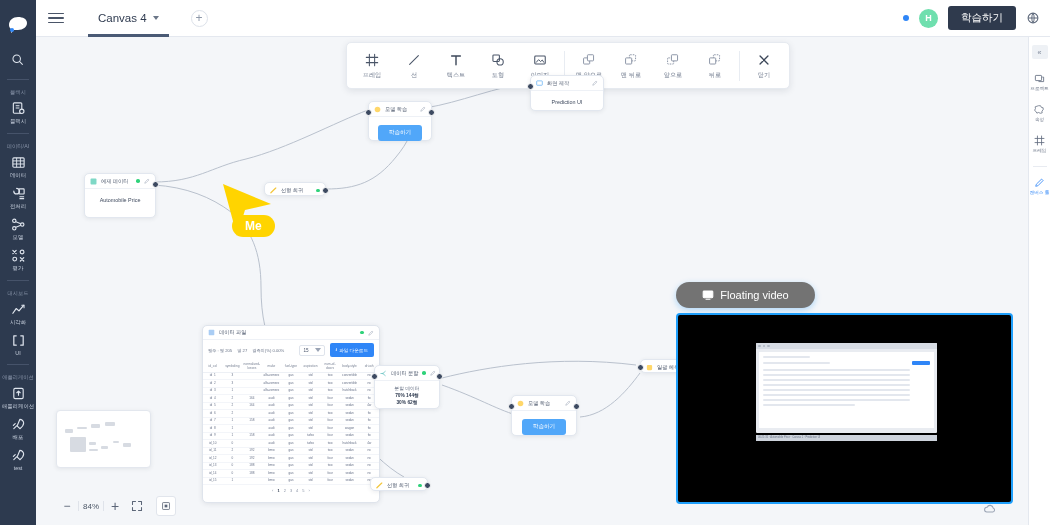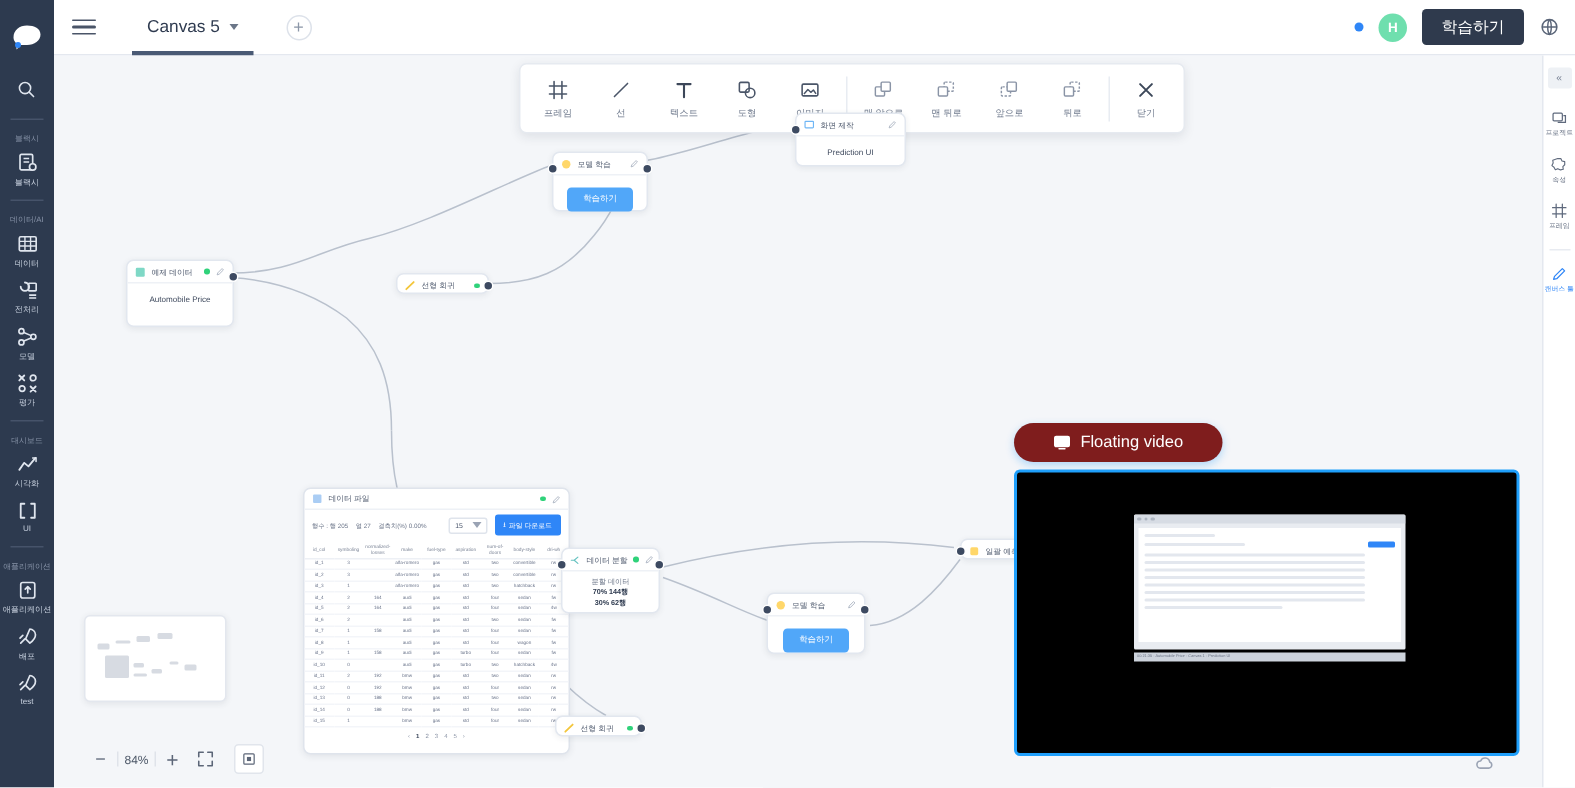--- a/index.html
+++ b/index.html
@@ -169,21 +169,21 @@
   table.grid td {
     font-size: 3.1px; color: #69738a; padding: 1.4px 1px; text-align: center;
     border-bottom: 1px solid #f3f5f9; line-height: 1.2; word-break: break-word;
   }
   .tn-pager { display:flex; align-items:center; justify-content:center; gap:4px; padding:3px 0; font-size:4px; color:#8a93a5; }
   .tn-pager .pg.active { color:#2f3b50; font-weight:bold; }
 
   
   .fv-btn {
     position: absolute; left: 640px; top: 245px; width: 139px; height: 26px;
-    background: #7f1d1d; color:#fff; border-radius: 13px; display:flex; align-items:center;
+    background: #737373; color:#fff; border-radius: 13px; display:flex; align-items:center;
     justify-content:center; gap:6px; font-size: 11px; cursor:pointer;
     box-shadow: 0 2px 6px rgba(10,139,246,.3);
   }
   .fv-btn svg { width: 12px; height: 12px; display:block; }
   .fv-panel {
     position: absolute; left: 640px; top: 276px; width: 337px; height: 191px;
     background: #000; border: 2px solid #1f9ffb; border-radius: 4px; overflow: hidden;
   }
   .fv-inner {
     position: absolute; left: 78px; top: 28px; width: 181px; height: 90px;
@@ -374,21 +374,21 @@
   <div class="main">
 
     <div class="topbar">
       <div class="hamburger">
         <span></span>
           <span></span>
           <span></span>
       </div>
       <div class="tabs">
         <div class="tab active">
-          <span>Canvas 5</span>
+          <span>Canvas 4</span>
           <span class="caret"></span>
         </div>
         <div class="addtab">+</div>
       </div>
       <div class="topright">
         <span class="presence-dot"></span>
         <span class="avatar">H</span>
         <span class="share-btn">학습하기</span>
         <span class="globe">
           <svg viewBox="0 0 16 16">
@@ -583,20 +583,28 @@
                 </svg>
               </span>
           </span>
         </div>
         <div class="node-body">
           <span class="node-text">Prediction UI</span>
         </div>
         <span class="port in head-in"></span>
       </div>
 
+      <div class="cursor-wrap">
+        <div class="cursor-arrow">
+          <svg width="58" height="58" viewBox="0 0 58 58">
+              <path d="M4 2 L52 22 L26 28 L18 54 Z" fill="#ffd400"></path>
+            </svg>
+        </div>
+        <div class="cursor-label">Me</div>
+      </div>
 
       <div class="tablenode">
         <div class="tn-head">
           <span class="node-ic">
             <svg viewBox="0 0 8 8">
                 <rect x=".8" y=".8" width="6.4" height="6.4" rx=".8" fill="#aacdf4"></rect>
               </svg>
           </span>
           <span class="tn-title">데이터 파일</span>
           <span class="node-meta">

